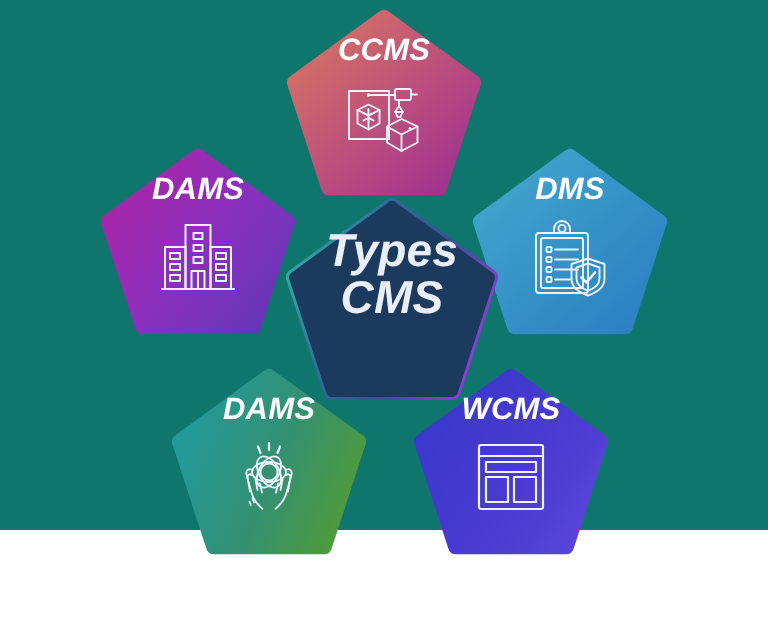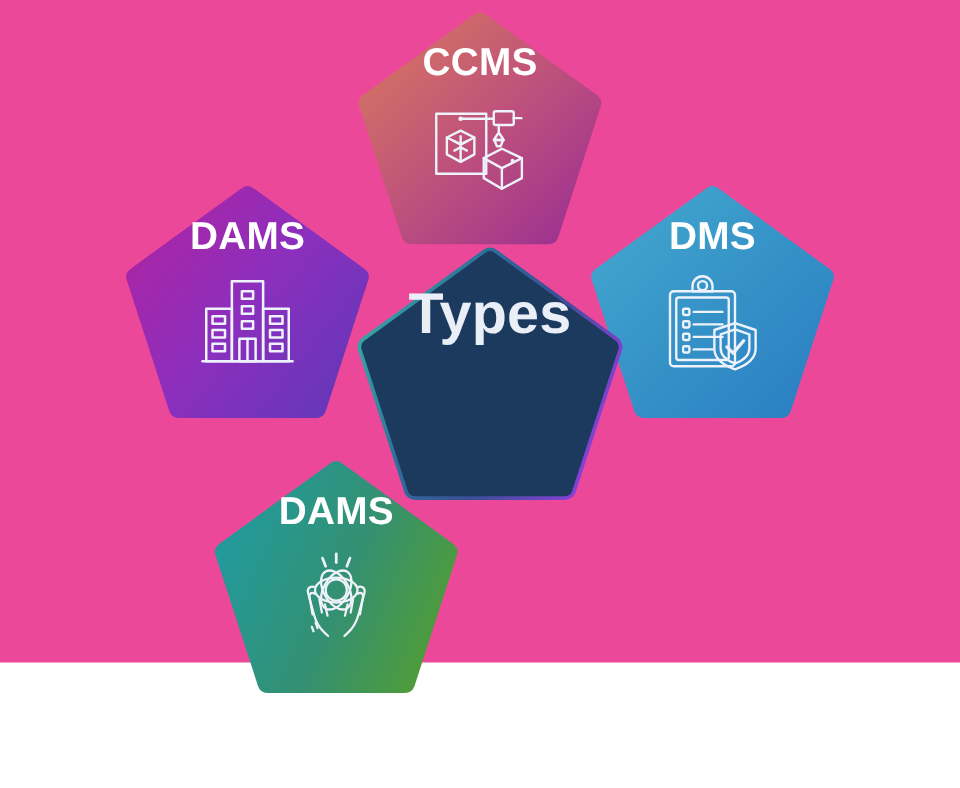--- a/index.html
+++ b/index.html
@@ -10,21 +10,22 @@
   body {
     width: 768px;
     height: 630px;
     overflow: hidden;
     font-family: "Liberation Sans", sans-serif;
   }
   #stage {
     position: relative;
     width: 768px;
     height: 530px;
-    background: #ec4899;
+    background: #0f766e;
+    font-style: italic;
   }
   .node {
     position: absolute;
   }
   .node svg {
     display: block;
     overflow: visible;
   }
   .node-label {
     position: absolute;
@@ -226,34 +227,62 @@
 
         <path d="M58 28.5 C61 27.5 63.5 30 62.5 33.5 L58 50
                  C56.5 56 53.5 61.5 49 65.5 L46.5 67.8"></path>
         <path d="M57.5 34 C59 32.5 61.5 33.5 61.5 36 L59 50.5"></path>
         <path d="M53.5 38.5 L51.5 49"></path>
         <path d="M49 42.5 L47 51.5"></path>
       </svg>
     </div>
   </div>
 
+  <div class="node petal" id="node-wcms" style="left:405px; top:363px;">
+    <svg width="212" height="202" viewBox="0 0 212 202" aria-hidden="true">
+      <defs>
+        <linearGradient id="grad-wcms" x1="0" y1="0.2" x2="1" y2="0.85">
+          <stop offset="0%" stop-color="#3a38cc"></stop>
+          <stop offset="60%" stop-color="#4a3bd2"></stop>
+          <stop offset="100%" stop-color="#5a45d9"></stop>
+        </linearGradient>
+      </defs>
+      <path fill="url(#grad-wcms)" stroke="url(#grad-wcms)" stroke-width="16" stroke-linejoin="round" d="M106 14 L195 78.6 L161 183.3 L51 183.3 L17 78.6 Z"></path>
+    </svg>
+    <div class="node-label">WCMS</div>
+    <div class="icon-wrap">
+      <svg width="72" height="72" viewBox="0 0 72 72" fill="none" stroke="#eef2fb" stroke-width="2.2" stroke-linecap="round" stroke-linejoin="round">
+
+        <rect x="4" y="4" width="64" height="64" rx="2"></rect>
+
+        <path d="M4 15 L68 15"></path>
+
+        <rect x="11" y="21" width="50" height="10"></rect>
+
+        <rect x="11" y="36" width="22" height="25"></rect>
+
+        <rect x="39" y="36" width="22" height="25"></rect>
+      </svg>
+    </div>
+  </div>
 
   <div class="node" id="center-node" style="left:276px; top:191px;">
     <svg width="232" height="222" viewBox="0 0 232 222" aria-hidden="true">
       <defs>
         <linearGradient id="grad-center-rim" x1="0" y1="0.3" x2="1" y2="0.7">
           <stop offset="0%" stop-color="#35a3a3"></stop>
           <stop offset="30%" stop-color="#2f6f9a"></stop>
           <stop offset="62%" stop-color="#3a4f96"></stop>
           <stop offset="100%" stop-color="#8a3fd8"></stop>
         </linearGradient>
       </defs>
 
       <path fill="none" stroke="url(#grad-center-rim)" stroke-width="18" stroke-linejoin="round" d="M116 16 L213 86.5 L176 200 L56 200 L19 86.5 Z"></path>
 
       <path fill="#1c3a5e" stroke="#1c3a5e" stroke-width="12" stroke-linejoin="round" d="M116 16 L213 86.5 L176 200 L56 200 L19 86.5 Z"></path>
     </svg>
     <div class="node-label">
       <span class="center-line">Types</span>
+      <span class="center-line">CMS</span>
     </div>
   </div>
 
 </div>
 
 </body></html>

